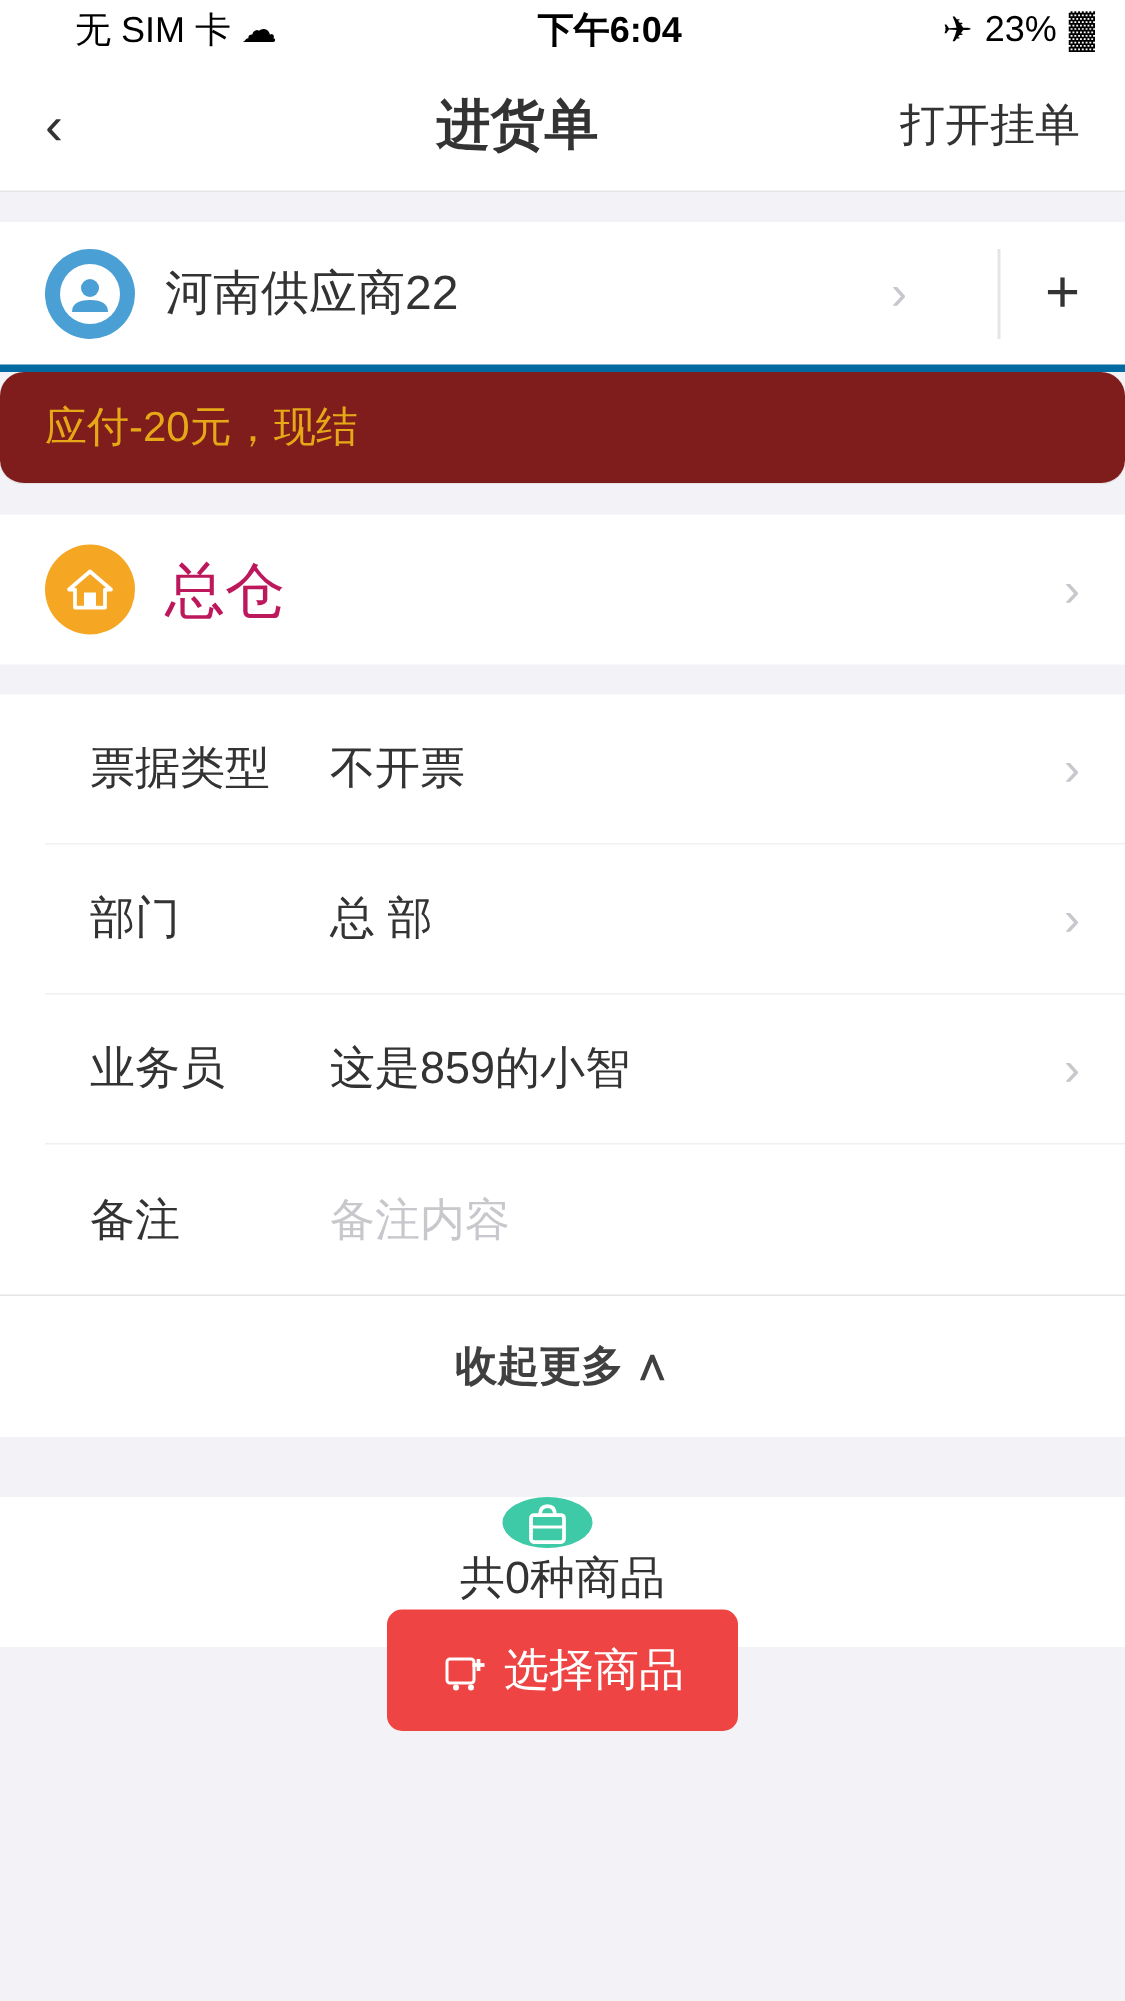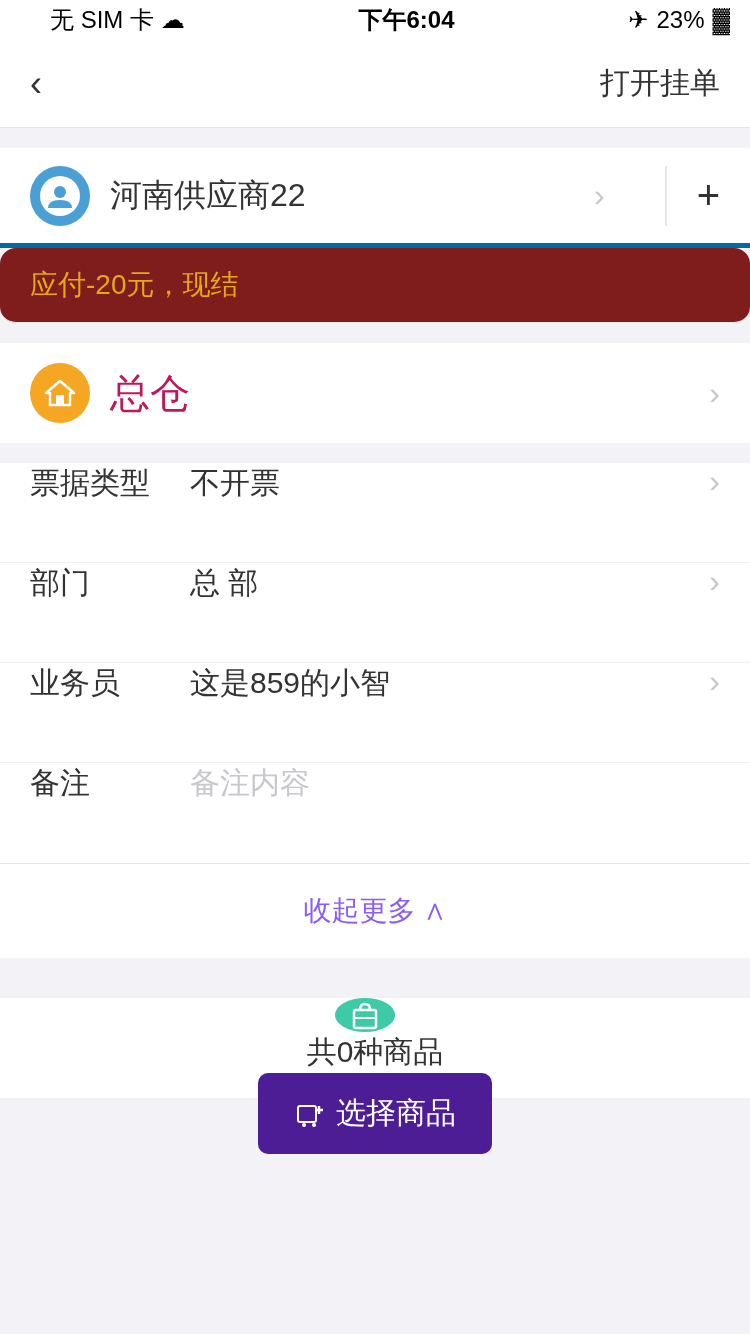--- a/index.html
+++ b/index.html
@@ -152,25 +152,26 @@
       font-size: 32px;
     }
 
     
     .form-section {
       background: #fff;
       margin-top: 20px;
     }
     .form-row {
       display: flex;
-      align-items: flex-start;
+      align-items: center;
       padding: 0 30px;
       height: 100px;
       border-bottom: 1px solid #f0f0f0;
       cursor: pointer;
+      margin-left: 30px;
     }
     .form-row:last-child {
       border-bottom: none;
     }
     .form-label {
       font-size: 30px;
       color: #333;
       width: 140px;
       flex-shrink: 0;
     }
@@ -183,23 +184,24 @@
     .form-placeholder {
       color: #c7c7cc;
     }
 
     
     .collapse-btn {
       background: #fff;
       text-align: center;
       padding: 28px 16px;
       font-size: 28px;
-      color: #8b5cf6;
+      color: #404040;
       cursor: pointer;
       border-top: 1px solid #e5e5e5;
+      font-weight: bold;
     }
 
     
     .bottom-bar {
       background: #fff;
       display: flex;
       align-items: center;
       padding: 0 30px;
       height: 100px;
       margin-top: 20px;
@@ -216,21 +218,21 @@
       margin-right: 20px;
       font-size: 28px;
       color: #fff;
     }
     .product-count {
       flex: 1;
       font-size: 30px;
       color: #333;
     }
     .select-btn {
-      background: #4c1d95;
+      background: #ef4444;
       color: #fff;
       border: none;
       border-radius: 10px;
       padding: 20px 36px;
       font-size: 30px;
       display: flex;
       align-items: center;
       gap: 10px;
       cursor: pointer;
     }
@@ -252,20 +254,21 @@
   <div class="status-center">下午6:04</div>
   <div class="status-right">
     <span>✈</span>
     <span>23%</span>
     <span>▓</span>
   </div>
 </div>
 
 <div class="nav-bar">
   <span class="nav-back">‹</span>
+  <span class="nav-title">进货单</span>
   <span class="nav-action">打开挂单</span>
 </div>
 
 <div class="section-gap"></div>
 
 <div class="supplier-section">
   <div class="supplier-avatar">
     <div class="supplier-avatar-inner">
       <svg width="28" height="28" viewBox="0 0 28 28">
         <circle cx="14" cy="10" r="6" fill="#4a9fd4"></circle>

